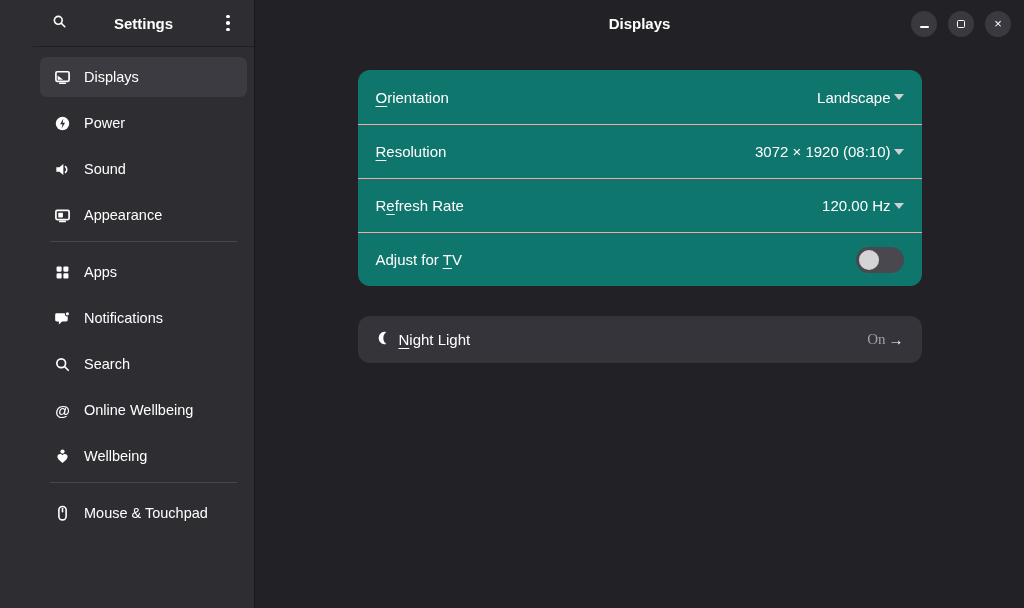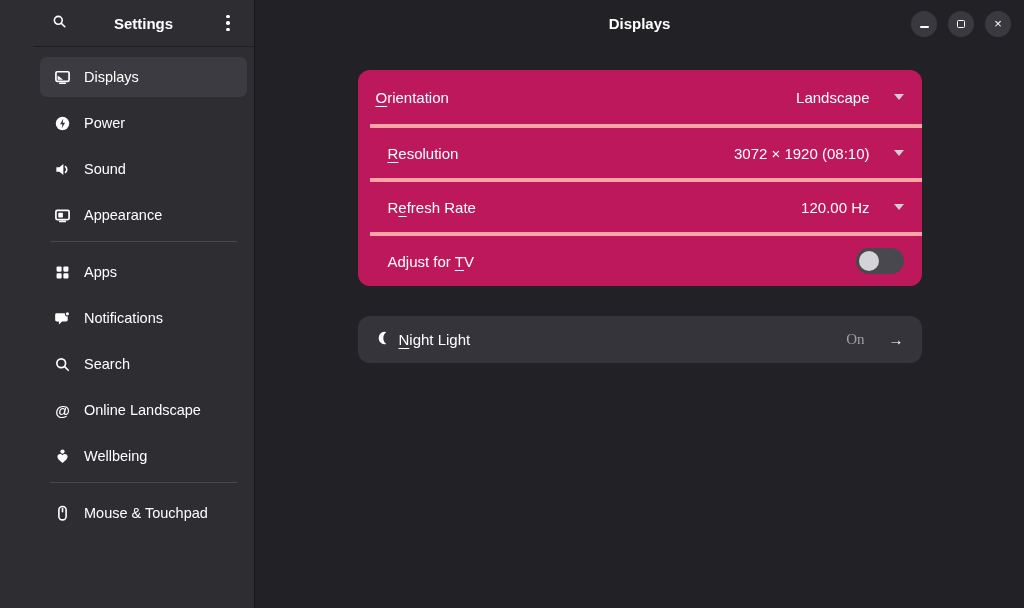--- a/index.html
+++ b/index.html
@@ -67,30 +67,30 @@
     width: 26px; height: 26px; border-radius: 50%;
     background: #39393f; border: none; cursor: pointer;
     display: flex; align-items: center; justify-content: center;
     color: #ffffff; font-size: 13px; line-height: 1;
   }
   .glyph-min { width: 9px; height: 2px; background: #ffffff; border-radius: 1px; margin-top: 7px; }
   .glyph-max { width: 8px; height: 8px; border: 1.6px solid #ffffff; border-radius: 1.5px; }
 
   .content { flex: 1; padding-top: 23px; }
   .group { width: 564px; margin: 0 auto; }
-  .card { border-radius: 12px; overflow: hidden; background: #be185d; }
+  .card { border-radius: 12px; overflow: hidden; background: #0f766e; }
   .row {
     height: 54px; position: relative;
     display: flex; align-items: center; justify-content: space-between;
     padding: 0 18px; cursor: pointer;
   }
-  .row + .row { border-top: 4px solid #fca5a5; margin-left: 12px; }
+  .row + .row { border-top: 1px solid #fca5a5; }
   .row-label { font-size: 15px; color: #ffffff; }
   .mn { text-decoration: underline; text-underline-offset: 3px; text-decoration-thickness: 1px; }
-  .row-end { display: flex; align-items: center; gap: 24px; }
+  .row-end { display: flex; align-items: center; gap: 3px; }
   .row-value { font-size: 15px; color: #ffffff; }
   .dd-arrow {
     width: 0; height: 0;
     border-left: 5px solid transparent; border-right: 5px solid transparent;
     border-top: 6px solid #cfd0d4;
   }
   .focus-ring {
     position: absolute; inset: 0; pointer-events: none;
     border: 2px solid var(--accent, #63a98c); border-radius: 12px;
   }
@@ -219,21 +219,21 @@
               <path d="M10 10 L13.4 13.4" stroke="#ffffff" stroke-width="1.6" stroke-linecap="round"></path>
             </svg>
         </span>
         <span>Search</span>
       </div>
 
       <div class="side-item">
         <span class="s-icon">
             <span class="at-glyph">@</span>
           </span>
-        <span>Online Landscape</span>
+        <span>Online Wellbeing</span>
       </div>
 
 
       <div class="side-item">
         <span class="s-icon">
           <svg width="17" height="17" viewBox="0 0 16 16">
               <circle cx="8" cy="3.4" r="2" fill="#ffffff"></circle>
               <path d="M8 14.2 C4.6 11.6 3.2 9.9 3.2 8.1 c0-1.4 1.1-2.5 2.5-2.5 .9 0 1.8 .5 2.3 1.2 .5-.7 1.4-1.2 2.3-1.2 1.4 0 2.5 1.1 2.5 2.5 0 1.8-1.4 3.5-4.8 6.1 Z" fill="#ffffff"></path>
             </svg>
         </span>

